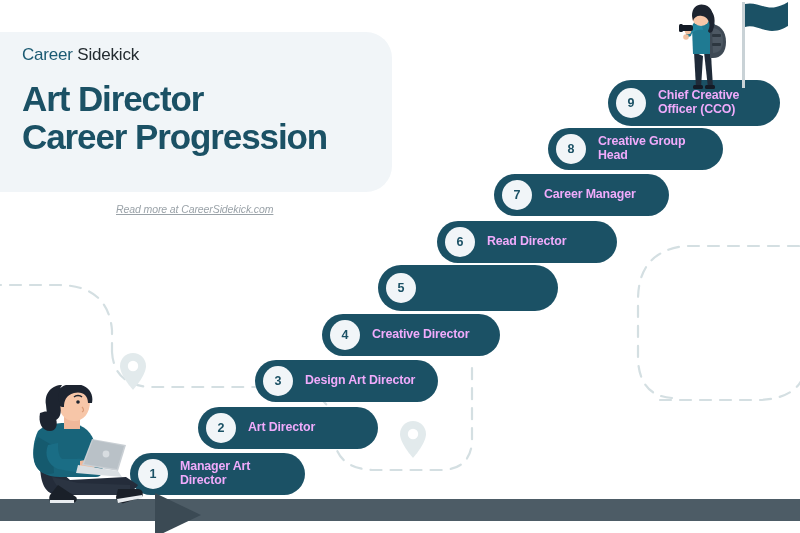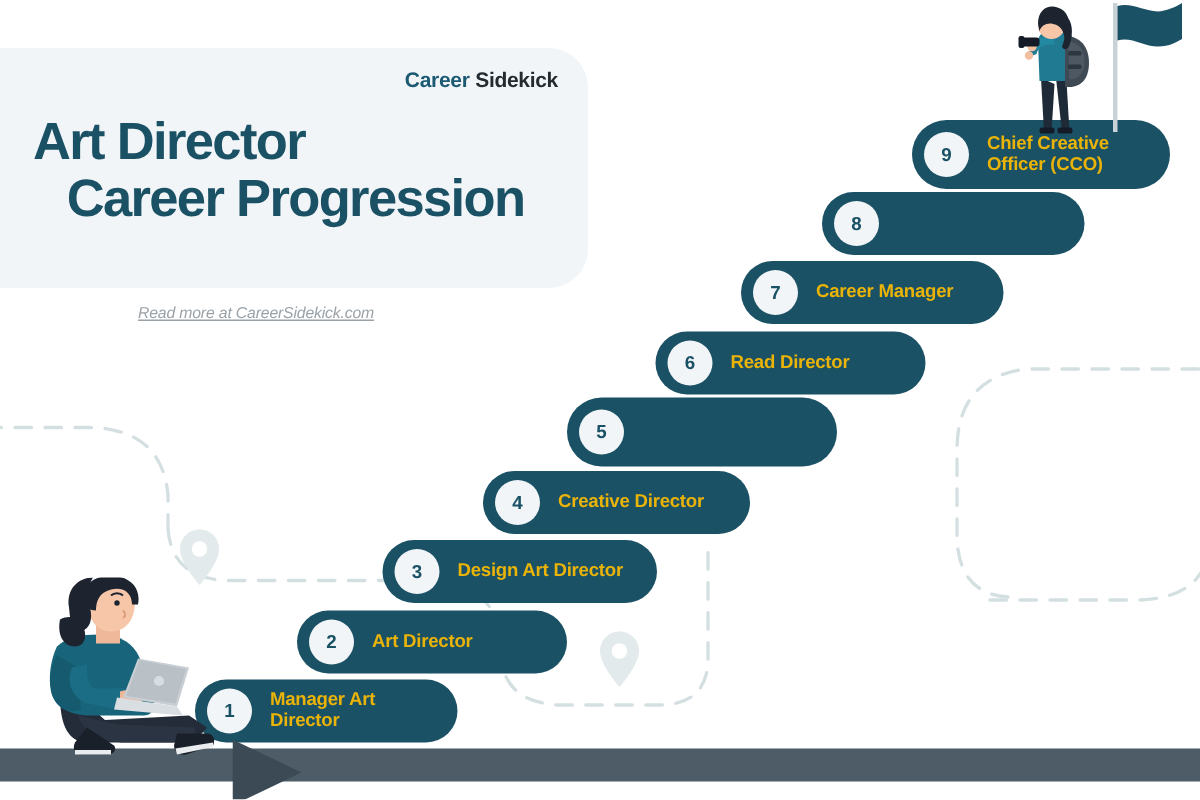--- a/index.html
+++ b/index.html
@@ -35,51 +35,50 @@
     background: #f1f5f8;
     border-radius: 0 26px 26px 0;
     z-index: 5;
   }
   #header-inner {
     position: absolute;
     left: 62px; top: 14px;
     width: 350px;
   }
   .logo-line {
-    font-size: 14px;
-    font-weight: bold;
+    font-size: 17px;
+    font-weight: normal;
     letter-spacing: -0.2px;
     line-height: 1.1;
     white-space: nowrap;
-    text-align: right;
   }
   .logo-career { color: #1b5a72; }
   .logo-sidekick { color: #232b30; }
   .kicker {
     margin-top: 8px;
     font-size: 9.2px;
     font-weight: bold;
     letter-spacing: 0.65px;
     color: #8a9298;
     white-space: nowrap;
   }
   .big-title {
     margin-top: 16px;
     font-size: 35px;
     line-height: 1.0;
     font-weight: bold;
     letter-spacing: -1.1px;
     color: #1b5165;
     white-space: nowrap;
   }
-  .big-title .t2 { display: block; margin-top: 3px; text-align: center; }
+  .big-title .t2 { display: block; margin-top: 3px; }
 
   #read-more {
     position: absolute;
-    left: 92px; top: 203px;
+    left: 116px; top: 203px;
     font-size: 10.5px;
     font-style: italic;
     color: #9aa2a8;
     text-decoration: underline;
     letter-spacing: -0.1px;
     z-index: 6;
     white-space: nowrap;
   }
 
   
@@ -98,21 +97,21 @@
     border-radius: 50%;
     background: #f1f5f8;
     color: #1b5165;
     font-size: 12.5px;
     font-weight: bold;
     display: flex;
     align-items: center;
     justify-content: center;
   }
   .step-label {
-    color: #eab308;
+    color: #f0abfc;
     font-size: 12.4px;
     font-weight: bold;
     letter-spacing: -0.15px;
     line-height: 1.12;
     margin-left: 12px;
     margin-right: 16px;
     white-space: pre-line;
   }
 
   
@@ -203,20 +202,21 @@
       <div class="step" style="left: 437px; top: 221px; width: 180px; height: 42px;">
         <div class="step-badge">6</div>
         <div class="step-label">Read Director</div>
       </div>
       <div class="step" style="left: 494px; top: 174px; width: 175px; height: 42px;">
         <div class="step-badge">7</div>
         <div class="step-label">Career Manager</div>
       </div>
       <div class="step" style="left: 548px; top: 128px; width: 175px; height: 42px;">
         <div class="step-badge">8</div>
+        <div class="step-label">Creative Group Head</div>
       </div>
       <div class="step" style="left: 608px; top: 80px; width: 172px; height: 46px;">
         <div class="step-badge">9</div>
         <div class="step-label">Chief Creative
 Officer (CCO)</div>
       </div>
     </div>
 
   <div id="ground"></div>
   <svg id="ground-arrow" width="48" height="52" viewBox="0 0 48 52">

